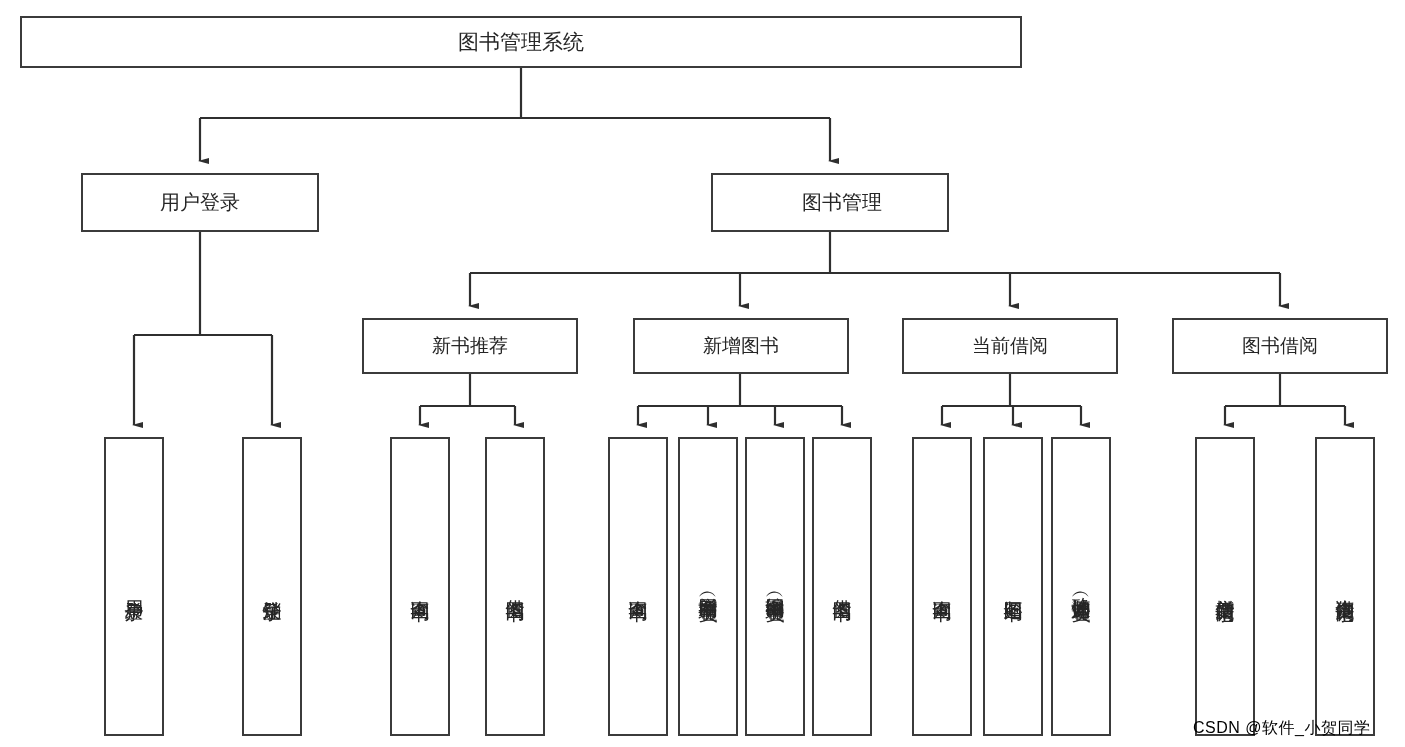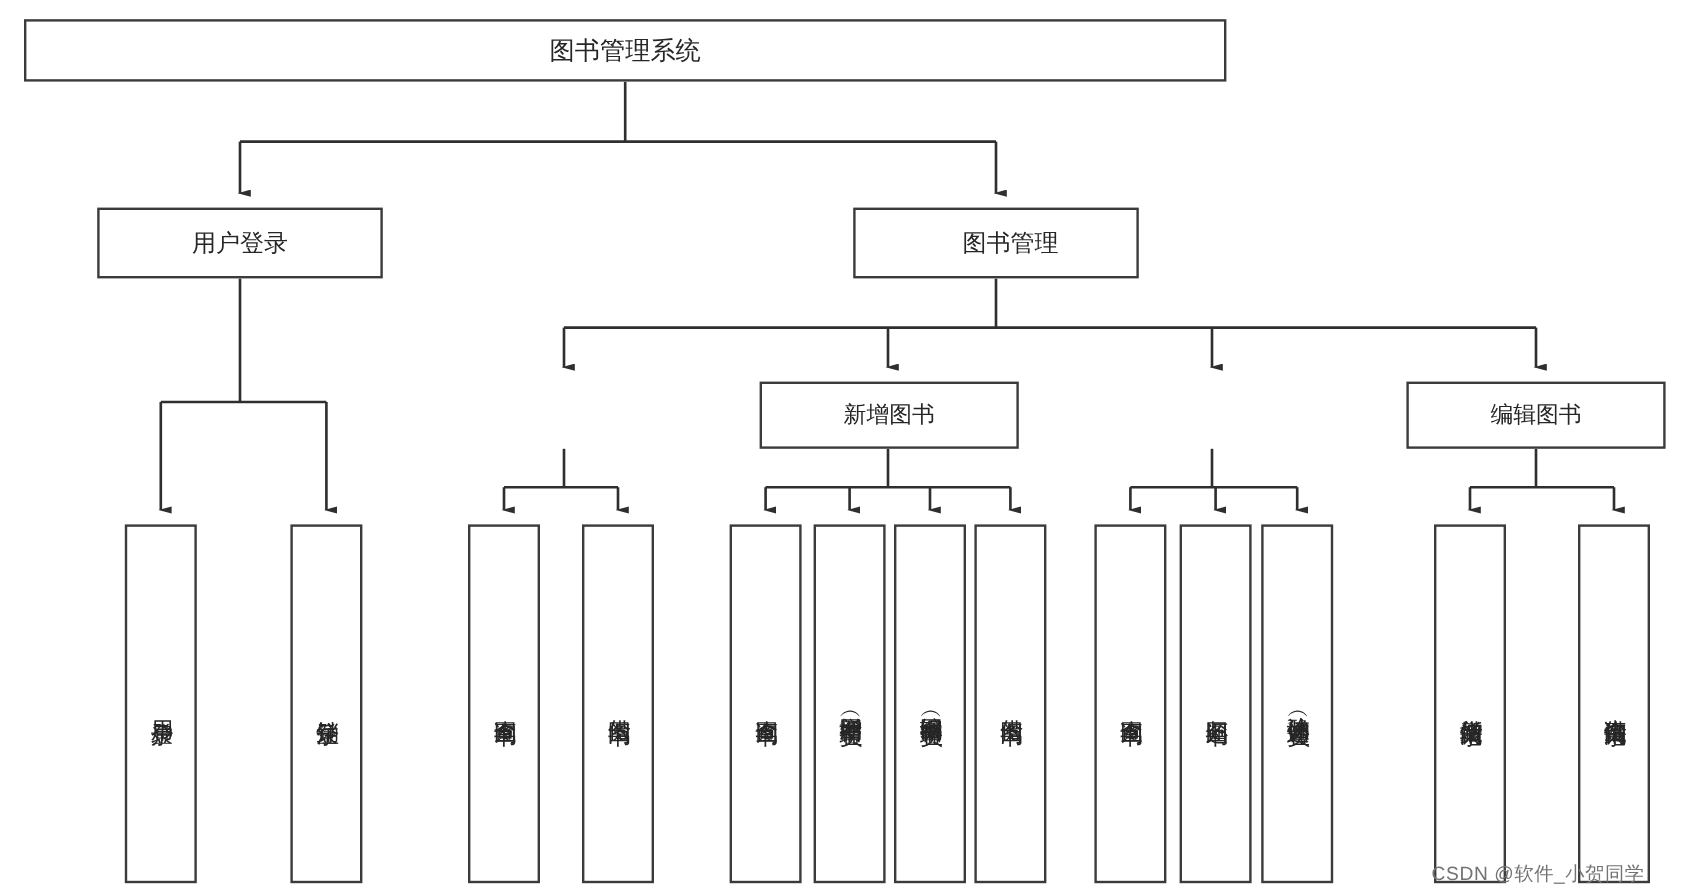--- a/index.html
+++ b/index.html
@@ -124,25 +124,31 @@
     <span>图书管理系统</span>
   </div>
 
   <div class="node lvl1" id="node-l1-0" style="left: 81px; top: 173px; width: 238px; height: 59px;">
     <span>用户登录</span>
   </div>
   <div class="node lvl1" id="node-l1-1" style="left: 711px; top: 173px; width: 238px; height: 59px; padding-left: 24px;">
     <span>图书管理</span>
   </div>
 
+  <div class="node lvl2" id="node-l2-0" style="left: 362px; top: 318px; width: 216px; height: 56px;">
+    <span>新书推荐</span>
+  </div>
   <div class="node lvl2" id="node-l2-1" style="left: 633px; top: 318px; width: 216px; height: 56px;">
     <span>新增图书</span>
   </div>
+  <div class="node lvl2" id="node-l2-2" style="left: 902px; top: 318px; width: 216px; height: 56px;">
+    <span>当前借阅</span>
+  </div>
   <div class="node lvl2" id="node-l2-3" style="left: 1172px; top: 318px; width: 216px; height: 56px;">
-    <span>编辑图书</span>
+    <span>图书借阅</span>
   </div>
 
   <div class="node leaf" id="node-leaf-0" style="left: 104px; top: 437px; width: 60px; height: 299px;">
     <span class="leaf-text">用户登录</span>
   </div>
   <div class="node leaf" id="node-leaf-1" style="left: 242px; top: 437px; width: 60px; height: 299px;">
     <span class="leaf-text">注销登录</span>
   </div>
   <div class="node leaf" id="node-leaf-2" style="left: 390px; top: 437px; width: 60px; height: 299px;">
     <span class="leaf-text">查询图书</span>
@@ -171,15 +177,15 @@
   <div class="node leaf" id="node-leaf-10" style="left: 1051px; top: 437px; width: 60px; height: 299px;">
     <span class="leaf-text">确认归还（管理员）</span>
   </div>
   <div class="node leaf" id="node-leaf-11" style="left: 1195px; top: 437px; width: 60px; height: 299px;">
     <span class="leaf-text">新增借阅记录</span>
   </div>
   <div class="node leaf" id="node-leaf-12" style="left: 1315px; top: 437px; width: 60px; height: 299px;">
     <span class="leaf-text">查询借阅记录</span>
   </div>
 
-  <div class="watermark" id="watermark" style="left: 1193px; top: 718px; color: #737373;">CSDN @软件_小贺同学</div>
+  <div class="watermark" id="watermark" style="left: 1193px; top: 718px; color: #000000;">CSDN @软件_小贺同学</div>
 
 </div>
 
 </body></html>

